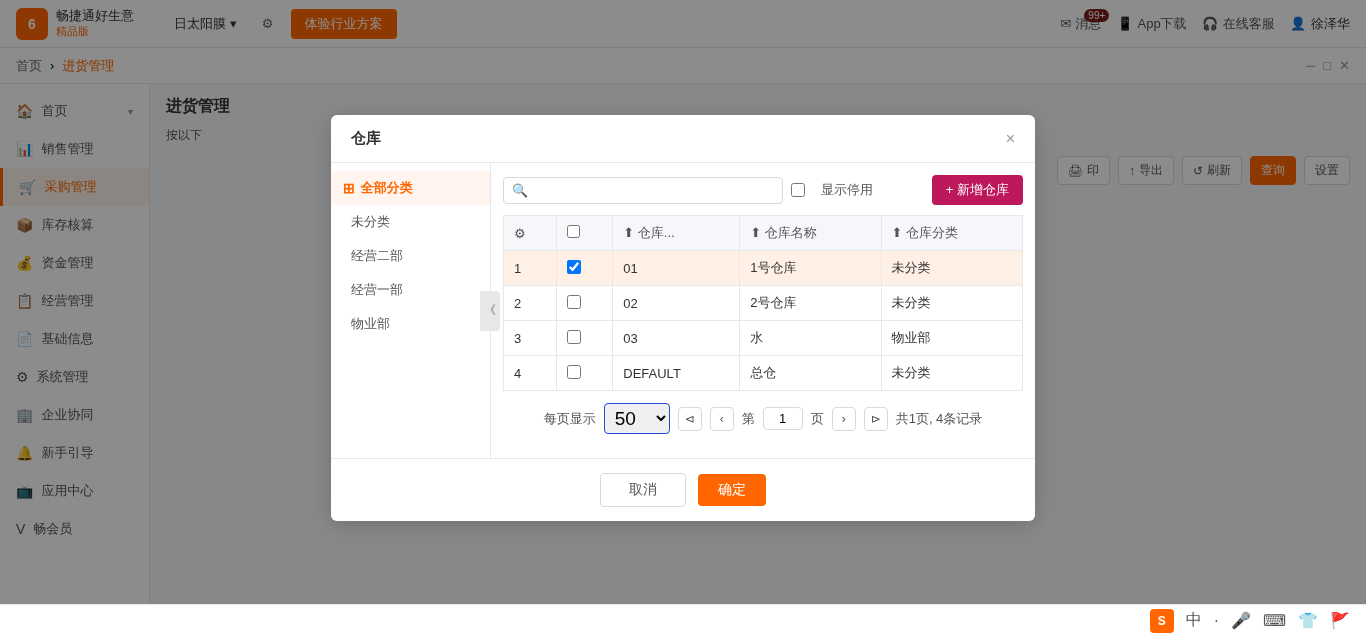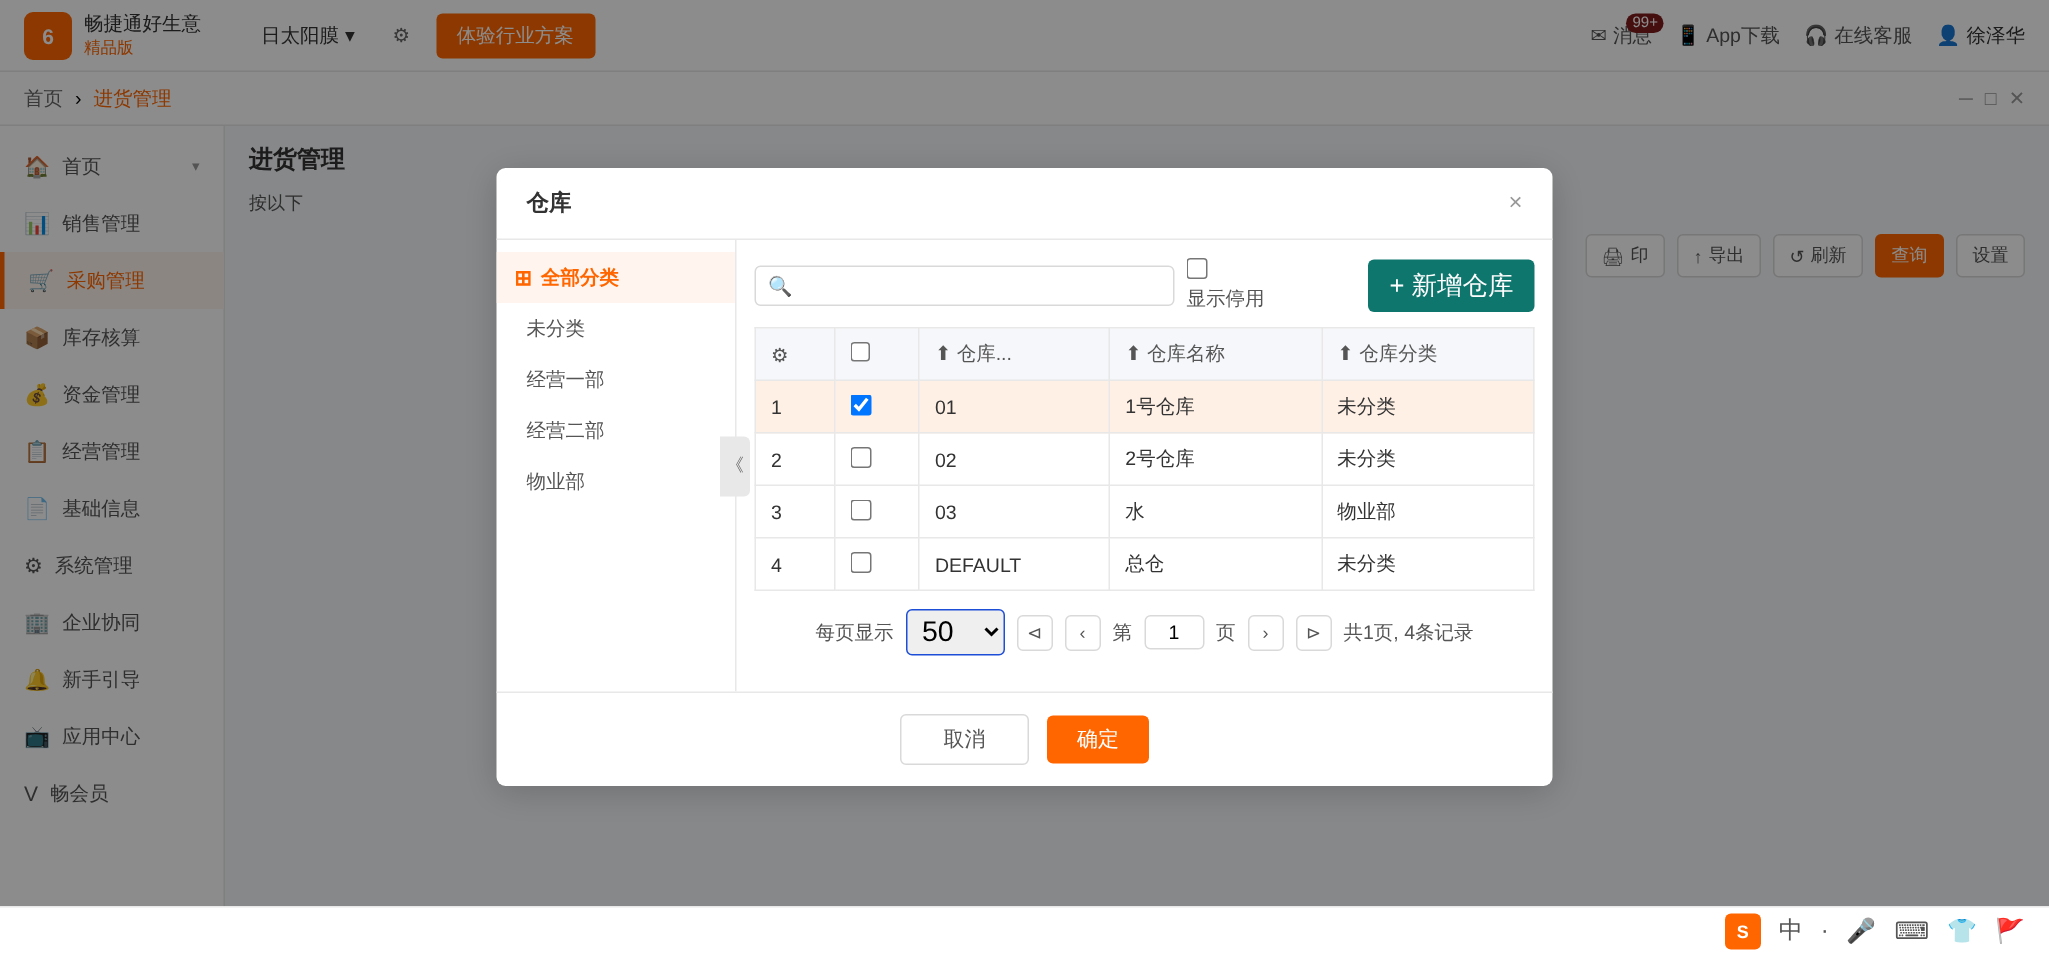--- a/index.html
+++ b/index.html
@@ -209,27 +209,27 @@
       display: flex; align-items: center;
       border: 1px solid #d9d9d9; border-radius: 4px;
       background: #fff; flex: 1; max-width: 280px;
     }
     .search-input {
       border: none; outline: none; padding: 5px 8px; flex: 1; font-size: 13px; color: #333;
       background: transparent;
     }
     .search-icon-btn { padding: 5px 8px; color: #999; cursor: pointer; }
     .show-disabled {
-      display: flex; gap: 4px; color: #555; font-size: 13px; flex-direction: column;
+      display: flex; align-items: center; gap: 16px; color: #555; font-size: 13px;
     }
     .checkbox-input { width: 14px; height: 14px; cursor: pointer; }
     .add-btn {
       margin-left: auto;
-      background: #0f766e; color: #fff; border: none;
-      padding: 6px 14px; border-radius: 4px; cursor: pointer; font-size: 17px;
+      background: #be185d; color: #fff; border: none;
+      padding: 6px 14px; border-radius: 4px; cursor: pointer; font-size: 13px;
       display: flex; align-items: center; gap: 4px;
     }
 
     
     .warehouse-table {
       width: 100%;
       border-collapse: collapse;
       font-size: 13px;
     }
     .warehouse-table th {
@@ -439,22 +439,22 @@
     </div>
 
     <div class="dialog-body">
 
       <div class="category-panel">
         <div class="category-all">
           <span class="category-all-icon">⊞</span>
           <span>全部分类</span>
         </div>
         <div class="category-item">未分类</div>
+        <div class="category-item">经营二部</div>
         <div class="category-item">经营一部</div>
-        <div class="category-item">经营二部</div>
         <div class="category-item">物业部</div>
         <div class="collapse-btn">《</div>
       </div>
 
       <div class="table-panel">
 
         <div class="table-toolbar">
           <div class="search-box">
             <span class="search-icon-btn">🔍</span>
           </div>

